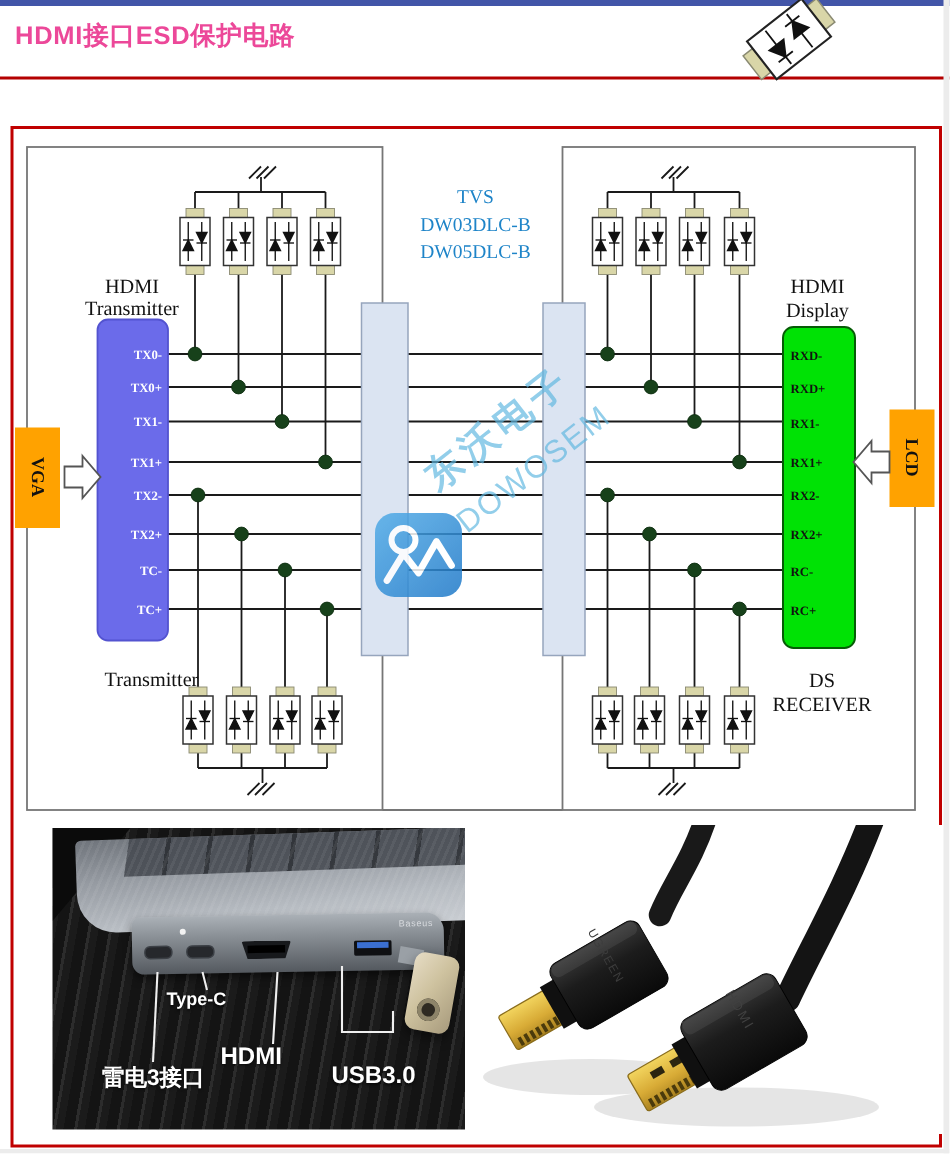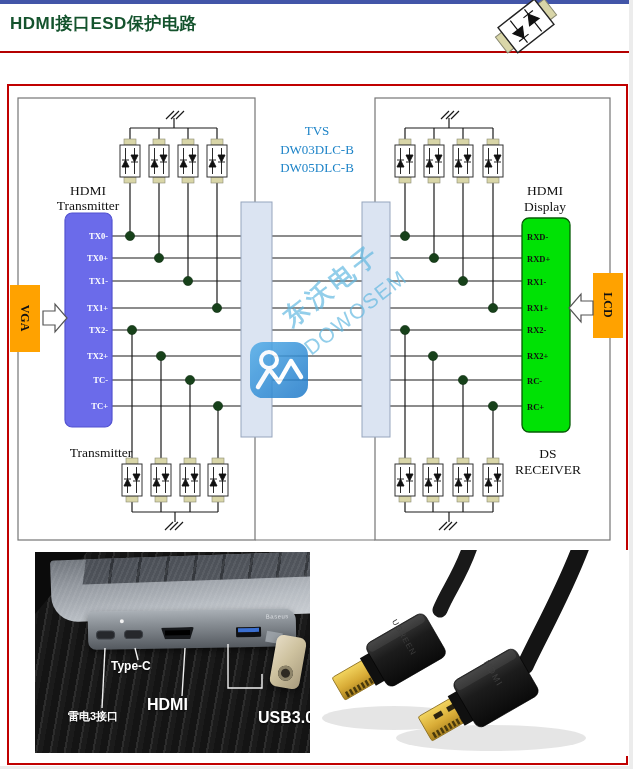--- a/index.html
+++ b/index.html
@@ -3,21 +3,21 @@
 <meta charset="utf-8">
 <style>
   html,body{margin:0;padding:0;}
   body{
     width:633px;height:769px;position:relative;background:#ffffff;
     font-family:"Liberation Sans", sans-serif;overflow:hidden;
   }
   .topbar{position:absolute;left:0;top:0;width:633px;height:4px;background:#4255A8;}
   .page-title{
     position:absolute;left:10px;top:12px;margin:0;font-size:17px;font-weight:bold;
-    color:#14532d;font-family:"Liberation Sans",sans-serif;letter-spacing:.5px;
+    color:#ec4899;font-family:"Liberation Sans",sans-serif;letter-spacing:.5px;
   }
   .red-rule{position:absolute;left:0;top:51px;width:633px;height:2px;background:#B40000;}
   .edge-right{position:absolute;right:0;top:0;width:4px;height:769px;background:#ececec;}
   .edge-bottom{position:absolute;left:0;bottom:0;width:633px;height:3px;background:#ececec;}
   .red-box{
     position:absolute;left:7px;top:84px;width:617px;height:677px;
     border:2px solid #C00000;background:transparent;
   }
   .circuit-svg{position:absolute;left:0;top:0;width:633px;height:769px;}
   .hdr-icon{position:absolute;left:486px;top:0;width:80px;height:54px;}
@@ -66,24 +66,24 @@
   .usb-drive .hole{
     position:absolute;left:7px;top:30px;width:15px;height:15px;border-radius:50%;
     background:#2e2a22;box-shadow:inset 0 0 0 3px #8d8469;
   }
   .usb-neck{position:absolute;left:231px;top:80px;width:16px;height:11px;background:#9aa0a6;transform:rotate(10deg);}
   .ph-lines{position:absolute;inset:0;}
   .ph-label{
     position:absolute;color:#ffffff;font-weight:bold;white-space:nowrap;
     text-shadow:0 1px 2px rgba(0,0,0,.7);font-family:"Liberation Sans",sans-serif;
   }
-  .lbl-tb{left:33px;top:157px;font-size:11px;}
+  .lbl-tb{left:33px;top:157px;font-size:15px;}
   .lbl-tc{left:76px;top:107px;font-size:12px;}
   .lbl-hd{left:112px;top:144px;font-size:16px;}
-  .lbl-us{left:186px;top:157px;font-size:16px;margin-left:37px;}
+  .lbl-us{left:186px;top:157px;font-size:16px;}
 
   
   .photo-cable{position:absolute;left:316px;top:550px;width:312px;height:206px;background:#fff;}
 </style>
 </head>
 <body>
 
 <div class="topbar"></div>
 <h1 class="page-title">HDMI接口ESD保护电路</h1>
 <div class="red-rule"></div>

